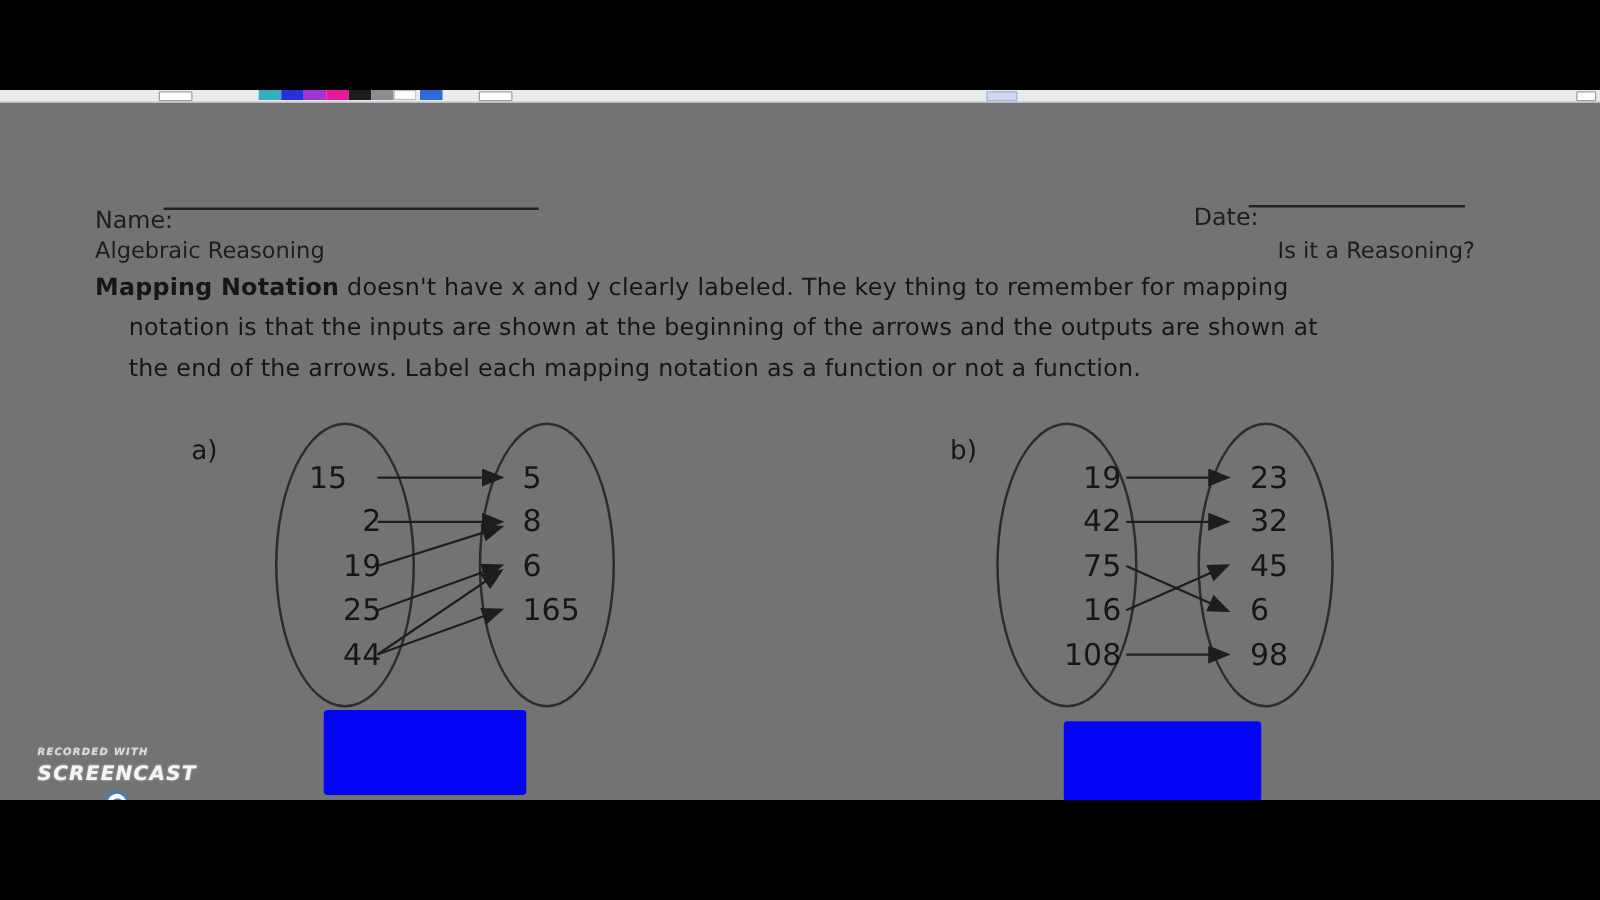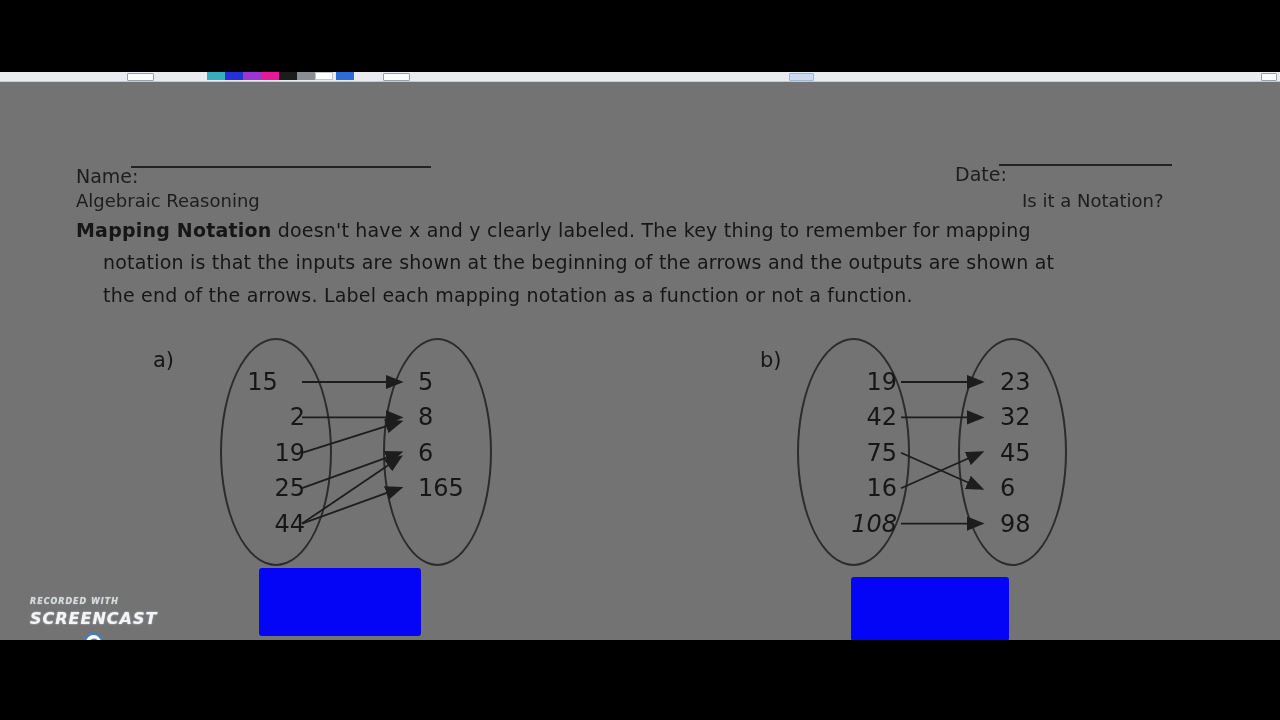--- a/index.html
+++ b/index.html
@@ -71,21 +71,21 @@
     <div class="mini-btn" style="left:1261px;width:16px;"></div>
   </div>
 
   <div class="sheet-text" style="left:76px; top:165px; font-size:19px;">Name:</div>
   <div class="blank-line" style="left:131px; top:166px; width:300px;"></div>
 
   <div class="sheet-text" style="left:955px; top:163px; font-size:19px;">Date:</div>
   <div class="blank-line" style="left:999px; top:164px; width:173px;"></div>
 
   <div class="sheet-text" style="left:76px; top:190px; font-size:18px;">Algebraic Reasoning</div>
-  <div class="sheet-text" style="left:1022px; top:190px; font-size:18px;">Is it a Notation?</div>
+  <div class="sheet-text" style="left:1022px; top:190px; font-size:18px;">Is it a Reasoning?</div>
 
   <div class="para-line" style="left:76px; top:219px;">
     <b>Mapping Notation</b><span> doesn't have x and y clearly labeled.  The key thing to remember for mapping</span>
   </div>
   <div class="para-line" style="left:103px; top:284px;">the end of the arrows.  Label each mapping notation as a function or not a function.</div>
   <div class="para-line" style="left:103px; top:251px;">notation is that the inputs are shown at the beginning of the arrows and the outputs are shown at</div>
 
   <div class="diagram" id="diagram-0" style="left:150px; top:336px;">
     <span class="dlabel" style="left:3px; top:12px;">a)</span>
     <div class="oval" style="left:70px; top:2px; width:112px; height:228px;"></div>
@@ -115,21 +115,21 @@
     </div>
 
   <div class="diagram" id="diagram-1" style="left:755px; top:336px;">
     <span class="dlabel" style="left:5px; top:12px;">b)</span>
     <div class="oval" style="left:42px; top:2px; width:113px; height:228px;"></div>
     <div class="oval" style="left:203px; top:2px; width:109px; height:228px;"></div>
   <div class="num in" style="left: 42px; width: 100px; top: 31px;">19</div>
       <div class="num in" style="left: 42px; width: 100px; top: 66.4px;">42</div>
       <div class="num in" style="left: 42px; width: 100px; top: 101.8px;">75</div>
       <div class="num in" style="left: 42px; width: 100px; top: 137.2px;">16</div>
-      <div class="num in" style="left: 42px; width: 100px; top: 172.6px; font-style: italic;">108</div>
+      <div class="num in" style="left: 42px; width: 100px; top: 172.6px;">108</div>
       <div class="num out" style="left: 245px; top: 31px;">23</div>
       <div class="num out" style="left: 245px; top: 66.4px;">32</div>
       <div class="num out" style="left: 245px; top: 101.8px;">45</div>
       <div class="num out" style="left: 245px; top: 137.2px;">6</div>
       <div class="num out" style="left: 245px; top: 172.6px;">98</div>
       <svg class="arrows" viewBox="0 0 360 238">
         <defs>
           <marker id="arrowhead-1" markerWidth="10" markerHeight="8" refX="8" refY="4" orient="auto">
             <polygon points="0,0 10,4 0,8" fill="#1d1d1d"></polygon>
           </marker>

